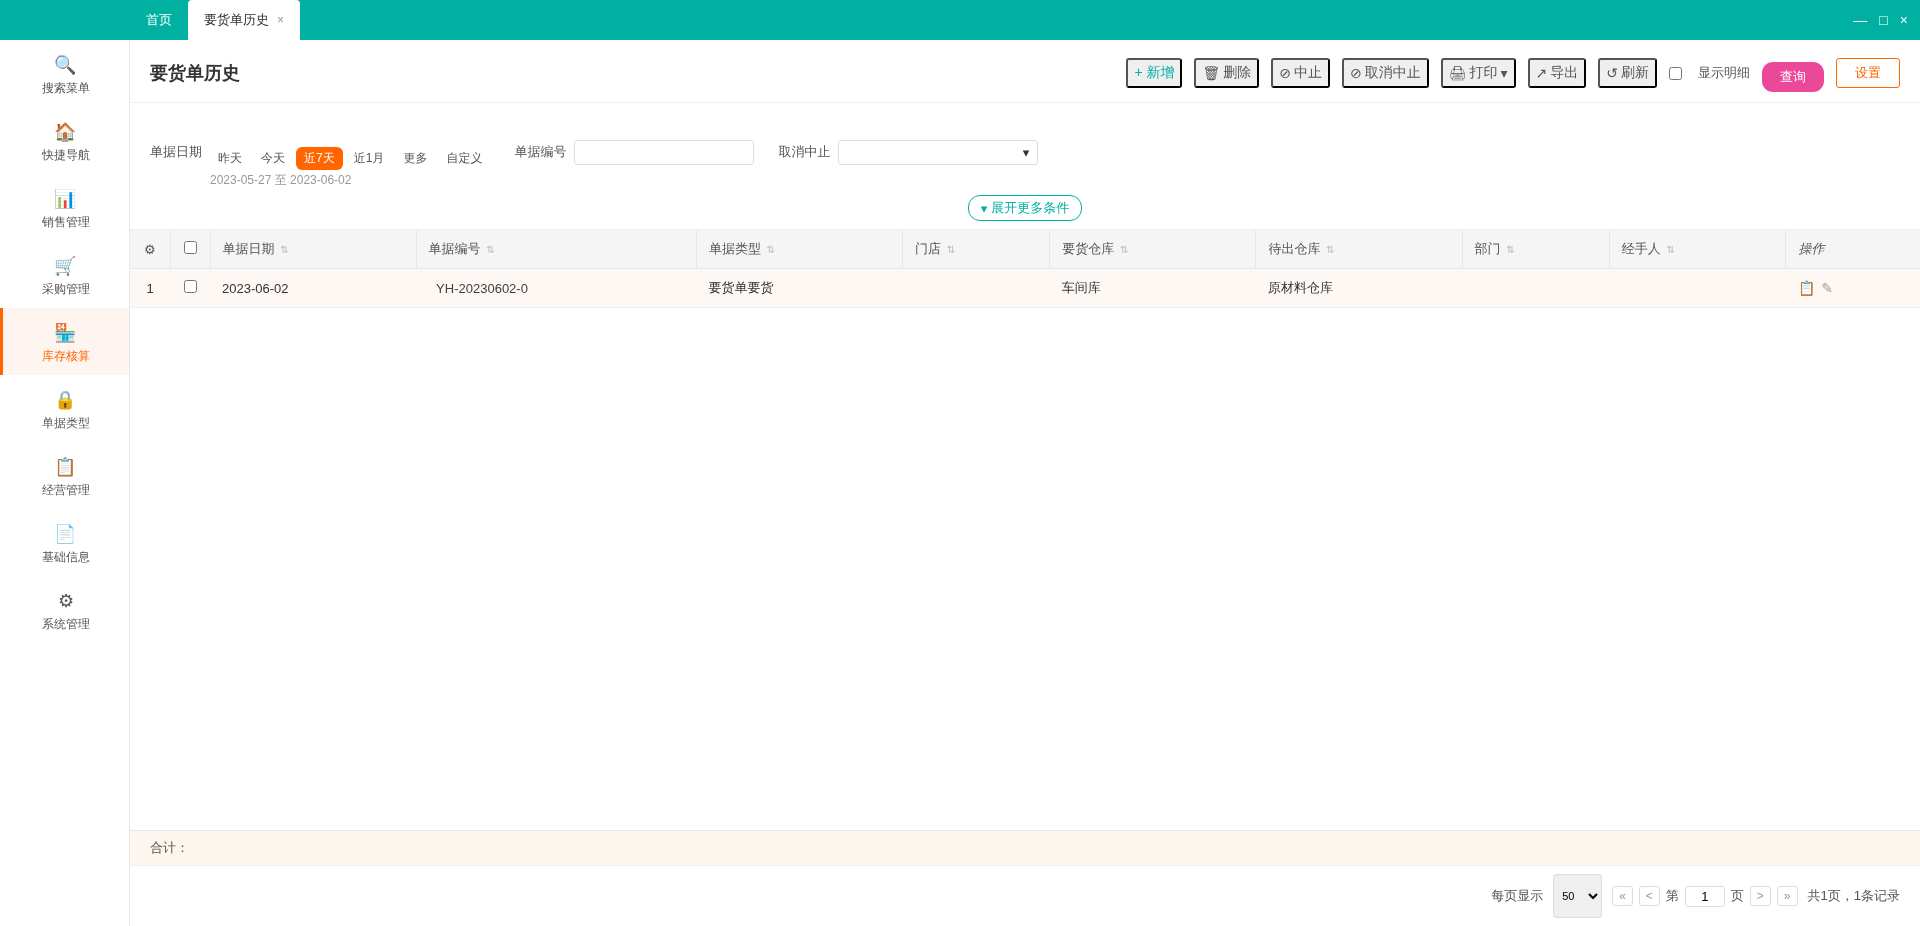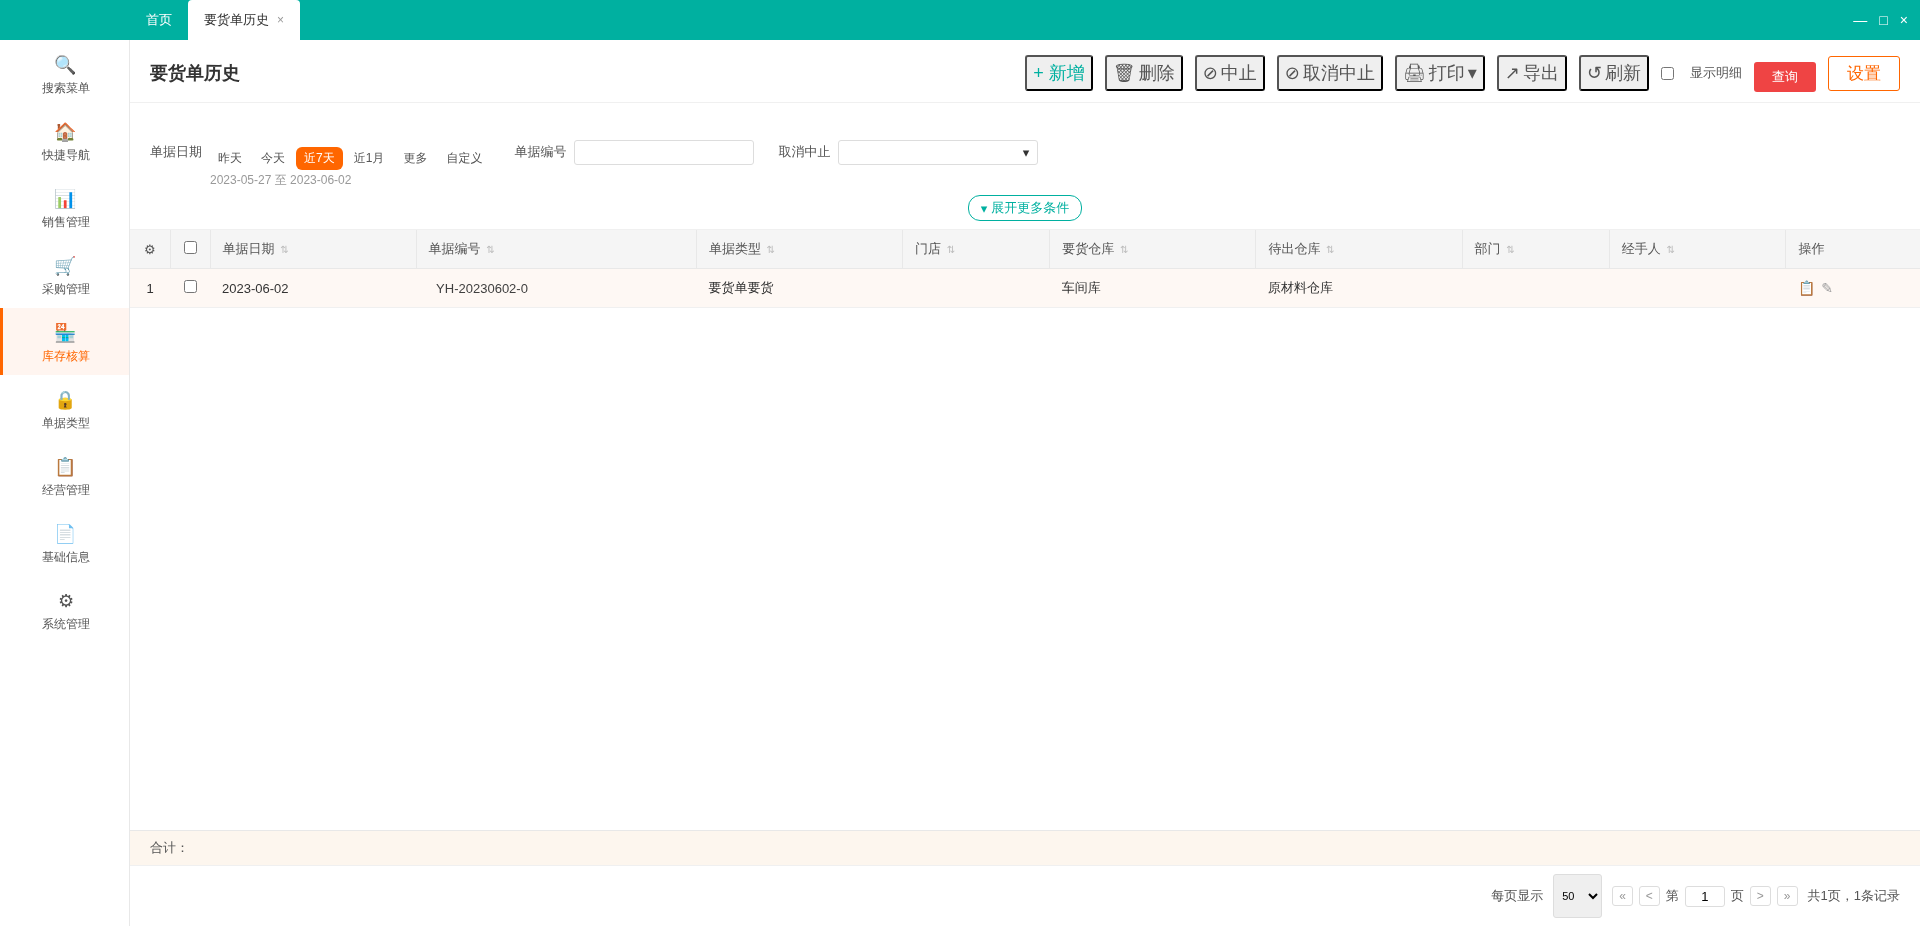--- a/index.html
+++ b/index.html
@@ -114,45 +114,45 @@
     .toolbar {
       display: flex;
       align-items: center;
       gap: 12px;
     }
     .toolbar-btn {
       display: flex;
       align-items: center;
       gap: 3px;
       color: #555;
-      font-size: 18px;
+      font-size: 14px;
       cursor: pointer;
       padding: 4px 6px;
       border-radius: 3px;
     }
     .toolbar-btn.add { color: #00b0a0; }
     .toolbar-btn.delete { color: #555; }
     .btn-primary {
-      background: #ef4444;
+      background: #ec4899;
       color: #fff;
       border: none;
       padding: 6px 18px;
-      border-radius: 3px;
+      border-radius: 11px;
       cursor: pointer;
       font-size: 13px;
       margin-top: 8px;
     }
     .btn-secondary {
       background: #fff;
       color: #f60;
       border: 1px solid #f60;
       padding: 5px 18px;
       border-radius: 3px;
       cursor: pointer;
-      font-size: 17px;
+      font-size: 13px;
     }
     .display-detail {
       display: flex;
       align-items: center;
       gap: 16px;
       font-size: 13px;
       color: #555;
       cursor: pointer;
     }
 
@@ -252,21 +252,21 @@
     }
     thead th {
       padding: 10px 12px;
       text-align: left;
       color: #555;
       font-weight: normal;
       white-space: nowrap;
       border-right: 1px solid #e8e8e8;
       cursor: pointer;
     }
-    thead th:last-child { border-right: none; }
+    thead th:last-child { border-right: none; font-style: italic; }
     tbody tr {
       border-bottom: 1px solid #f0f0f0;
     }
     tbody tr.highlighted { background: #fef8f4; }
     tbody td {
       padding: 10px 12px;
       color: #333;
       white-space: nowrap;
     }
     .col-checkbox { width: 40px; text-align: center; }

